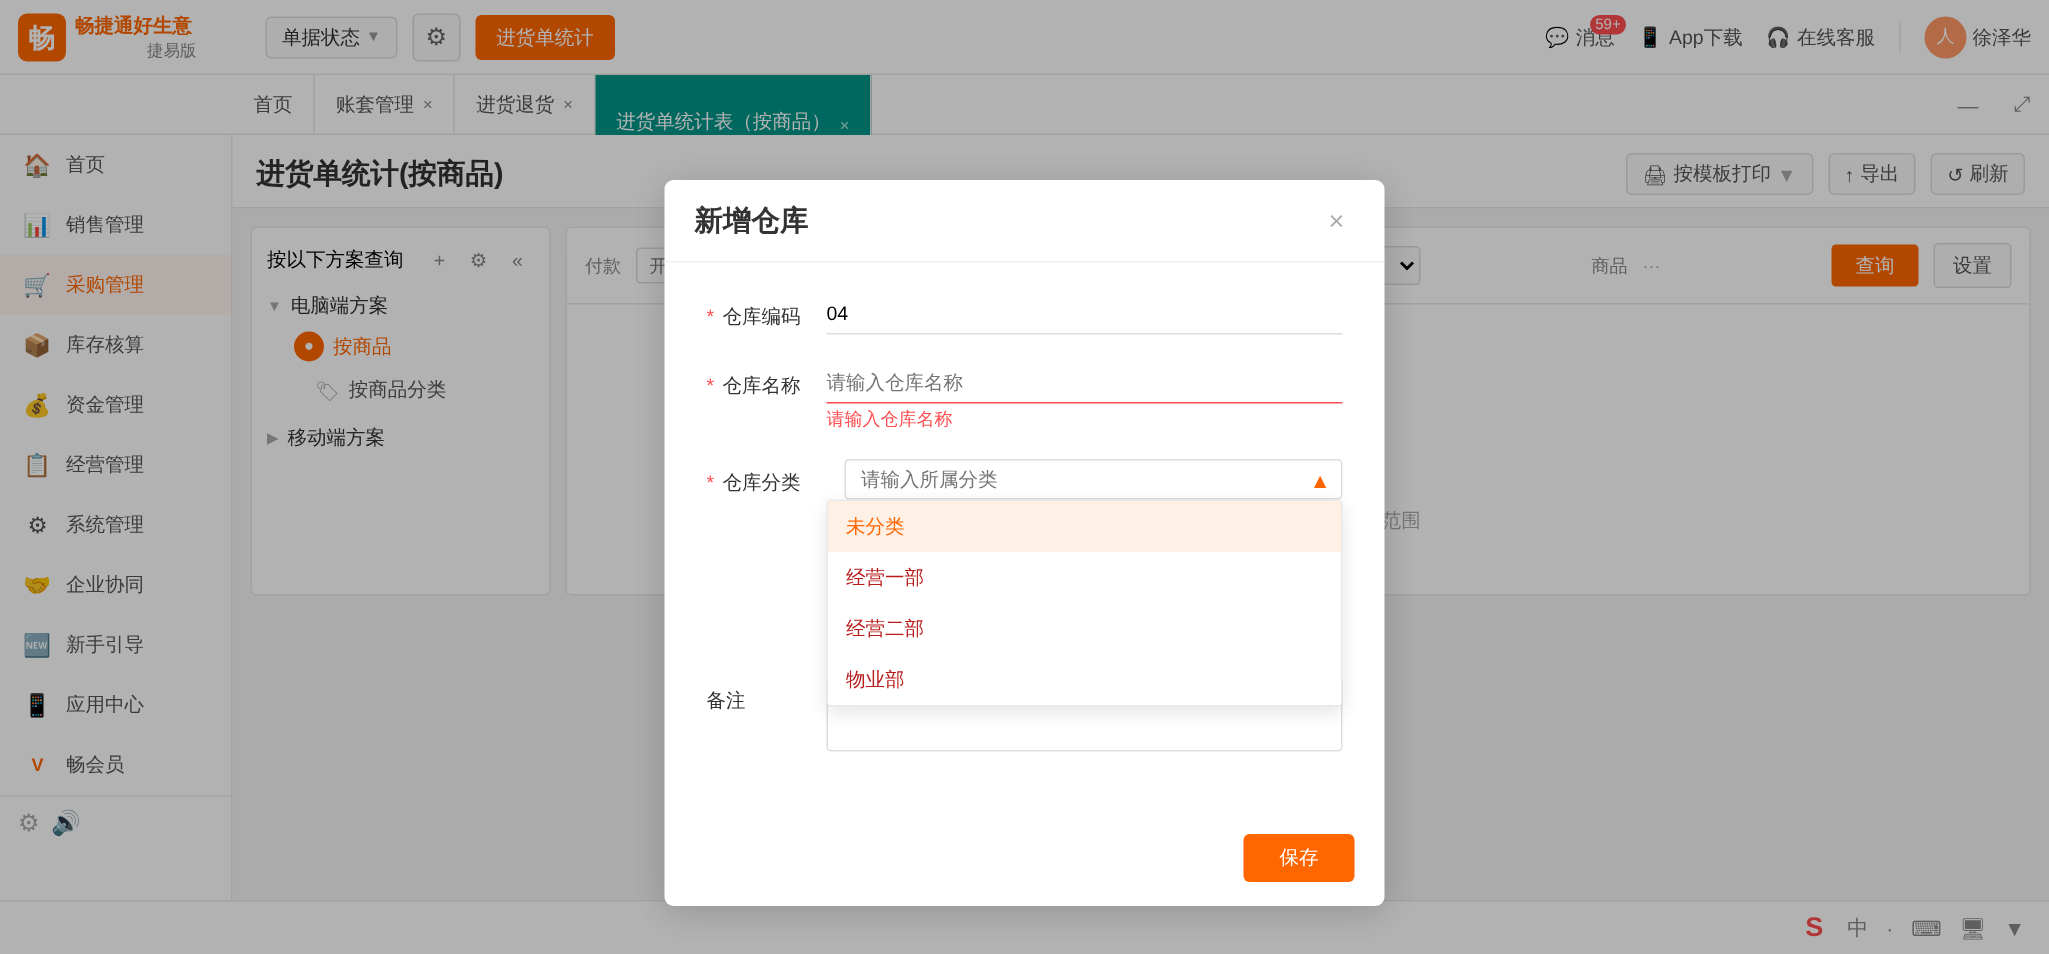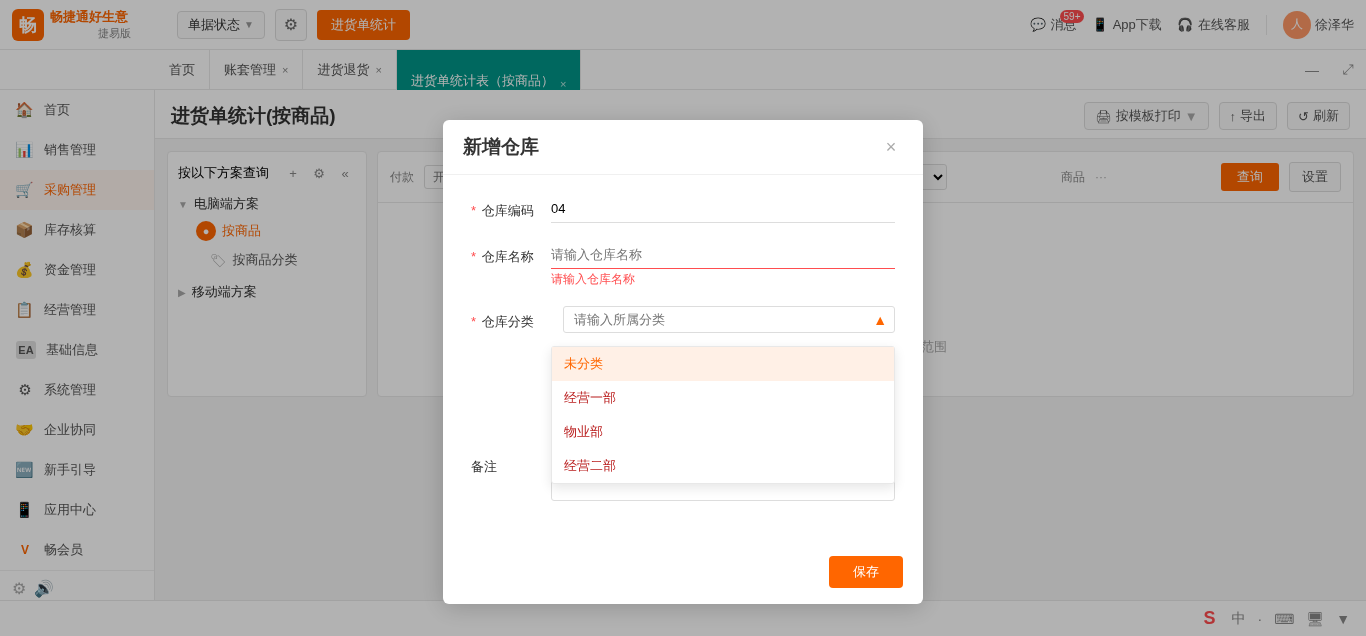--- a/index.html
+++ b/index.html
@@ -185,24 +185,20 @@
       <span class="sidebar-icon">📦</span>
       <span>库存核算</span>
     </div>
     <div class="sidebar-item">
       <span class="sidebar-icon">💰</span>
       <span>资金管理</span>
     </div>
     <div class="sidebar-item">
       <span class="sidebar-icon">📋</span>
       <span>经营管理</span>
-    </div>
-    <div class="sidebar-item">
-      <span class="sidebar-icon" style="font-size:11px;font-weight:bold;color:#555;background:#e0e0e0;border-radius:3px;width:20px;height:18px;display:flex;align-items:center;justify-content:center;">EA</span>
-      <span>基础信息</span>
     </div>
     <div class="sidebar-item">
       <span class="sidebar-icon">⚙</span>
       <span>系统管理</span>
     </div>
     <div class="sidebar-item">
       <span class="sidebar-icon">🤝</span>
       <span>企业协同</span>
     </div>
     <div class="sidebar-item">
@@ -340,25 +336,25 @@
         <div class="form-label">
           <span class="required">*</span>
           <span>仓库分类</span>
         </div>
         <div class="form-control" style="position:relative;padding-left:12px;">
           <div class="category-input-wrapper" style="position:relative;">
             <input class="form-input" type="text" style="border: 1px solid rgb(221, 221, 221); border-radius: 3px; padding: 5px 30px 5px 10px;" placeholder="请输入所属分类">
             <span class="category-arrow">▲</span>
           </div>
 
-          <div class="dropdown-list" style="position:absolute;left:0;right:0;z-index:300;top:100%;margin-top:13px;">
+          <div class="dropdown-list" style="position:absolute;left:0;right:0;z-index:300;top:100%;margin-top:0;">
             <div class="dropdown-item active">未分类</div>
             <div class="dropdown-item">经营一部</div>
+            <div class="dropdown-item">经营二部</div>
             <div class="dropdown-item">物业部</div>
-            <div class="dropdown-item">经营二部</div>
           </div>
         </div>
       </div>
 
       <div class="form-row" style="margin-top:118px;">
         <div class="form-label">
           <span>备注</span>
         </div>
         <div class="form-control">
           <textarea class="textarea-input" style=""></textarea>

